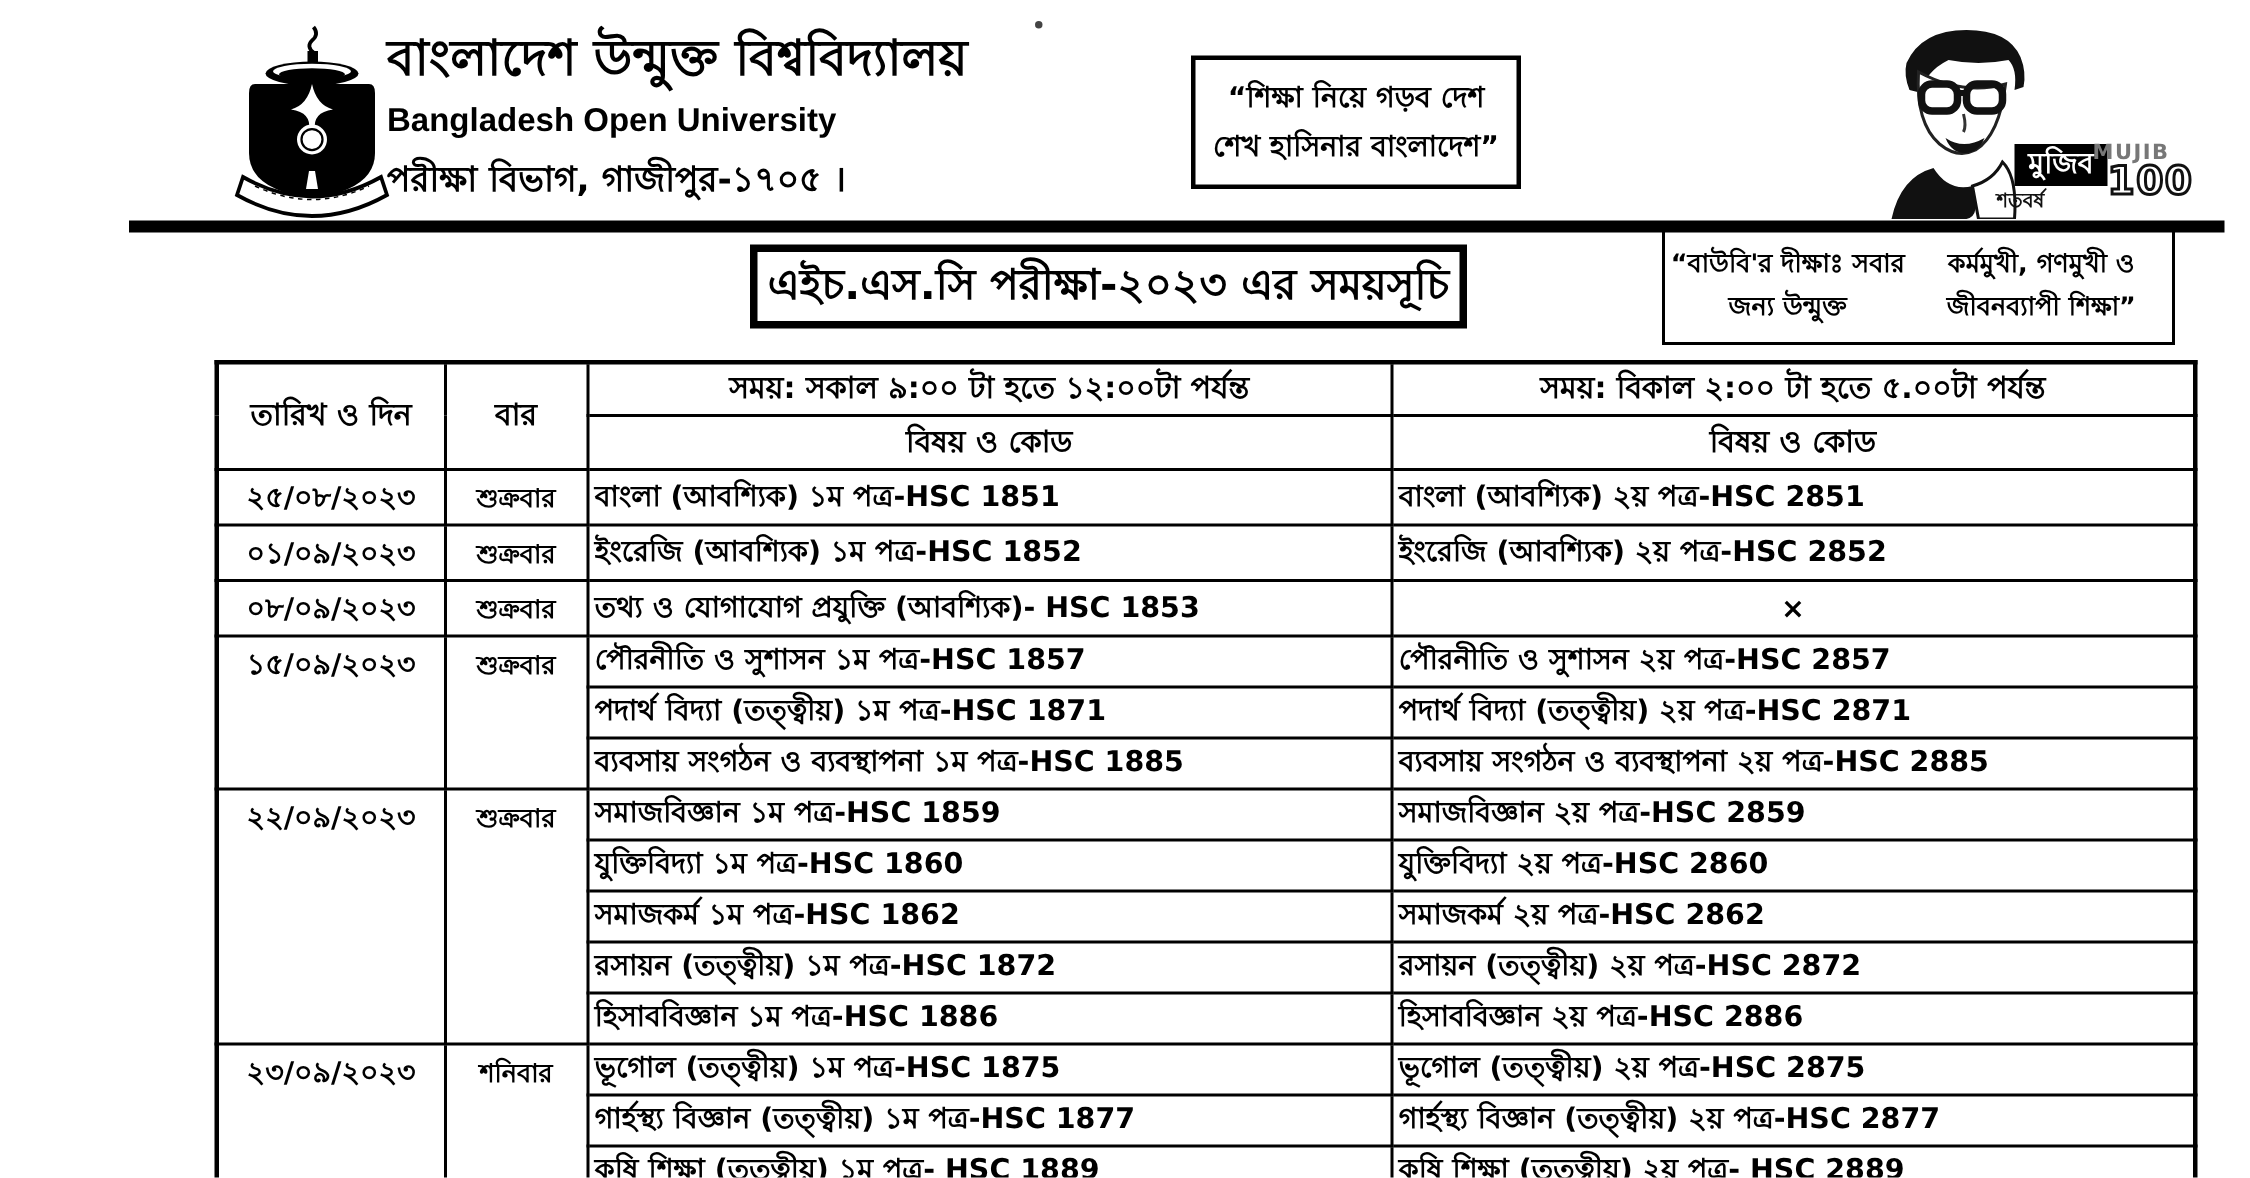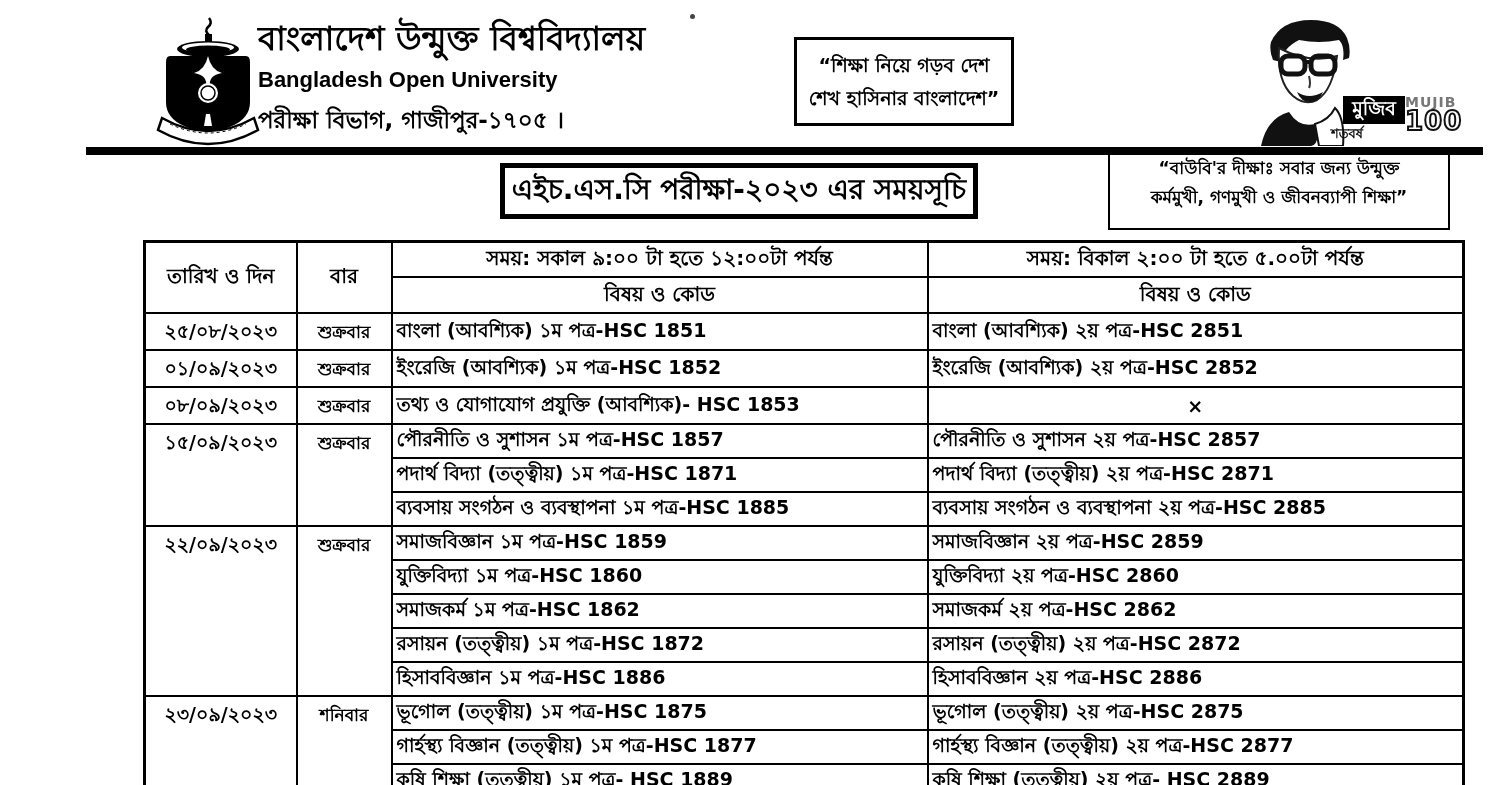--- a/index.html
+++ b/index.html
@@ -19,36 +19,36 @@
   .slogan-box{
     left:794px;top:37px;width:214px;height:83px;border:3px solid #000;
     display:flex;flex-direction:column;justify-content:center;align-items:center;
     font-size:19px;font-weight:bold;line-height:33px;text-align:center;
   }
 
   .mujib{left:1253px;top:8px;width:195px;height:138px;}
   .mujib-word-bn{position:absolute;left:90px;top:88px;width:62px;height:28px;background:#000;color:#fff;
     font-size:19px;font-weight:bold;display:flex;align-items:center;justify-content:center;}
   .mujib-word-sub{position:absolute;left:78px;top:116px;font-size:13px;font-weight:bold;color:#111;}
-  .mujib-word-en{position:absolute;left:152px;top:86px;font-size:14px;font-weight:bold;color:#777;letter-spacing:1px;}
+  .mujib-word-en{position:absolute;left:142px;top:86px;font-size:14px;font-weight:bold;color:#777;letter-spacing:1px;}
   .mujib-word-100{position:absolute;left:152px;top:98px;font-size:26px;font-weight:bold;color:#fff;
     -webkit-text-stroke:2px #111;letter-spacing:1px;}
 
   .rule{left:86px;top:147px;width:1397px;height:8px;background:#000;}
   .speck{left:690px;top:14px;width:5px;height:5px;border-radius:50%;background:#444;}
 
   
   .title-box{
     left:500px;top:163px;width:468px;height:46px;border:5px solid #000;
     display:flex;align-items:center;justify-content:center;
     font-size:28px;font-weight:bold;
   }
   .motto-box{
     left:1108px;top:152px;width:338px;height:74px;border:2px solid #000;
-    display:flex;flex-direction:column;justify-content:flex-start;align-items:center;
+    display:flex;flex-direction:row;justify-content:space-between;align-items:center;
     font-size:17px;font-weight:bold;line-height:29px;text-align:center;
   }
 
   
   table.schedule{
     position:absolute;left:143px;top:240px;width:1319px;
     border-collapse:collapse;table-layout:fixed;border:3px solid #000;
   }
   .schedule th,.schedule td{
     border:2px solid #000;font-weight:bold;overflow:hidden;white-space:nowrap;

